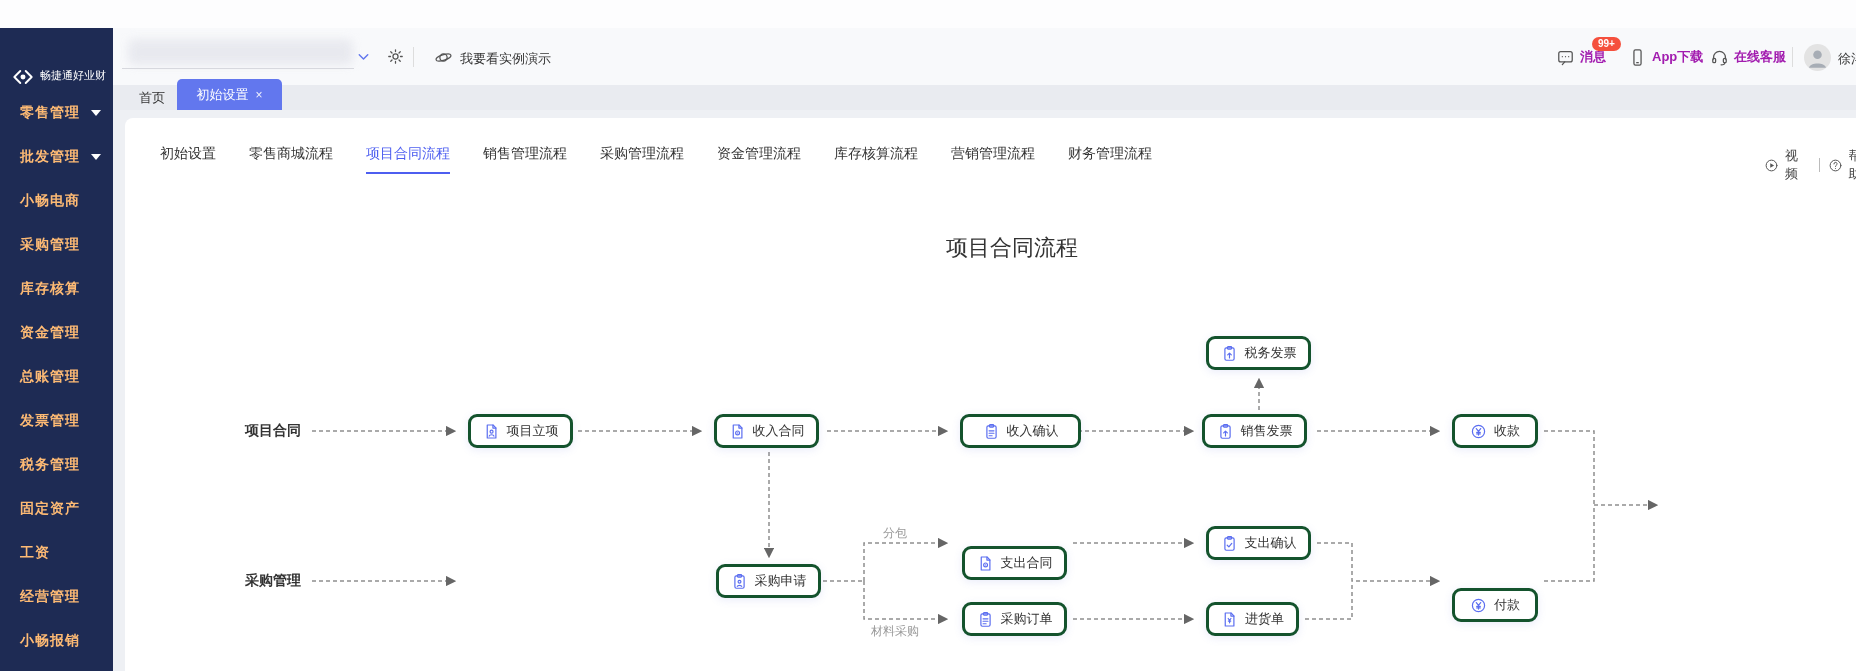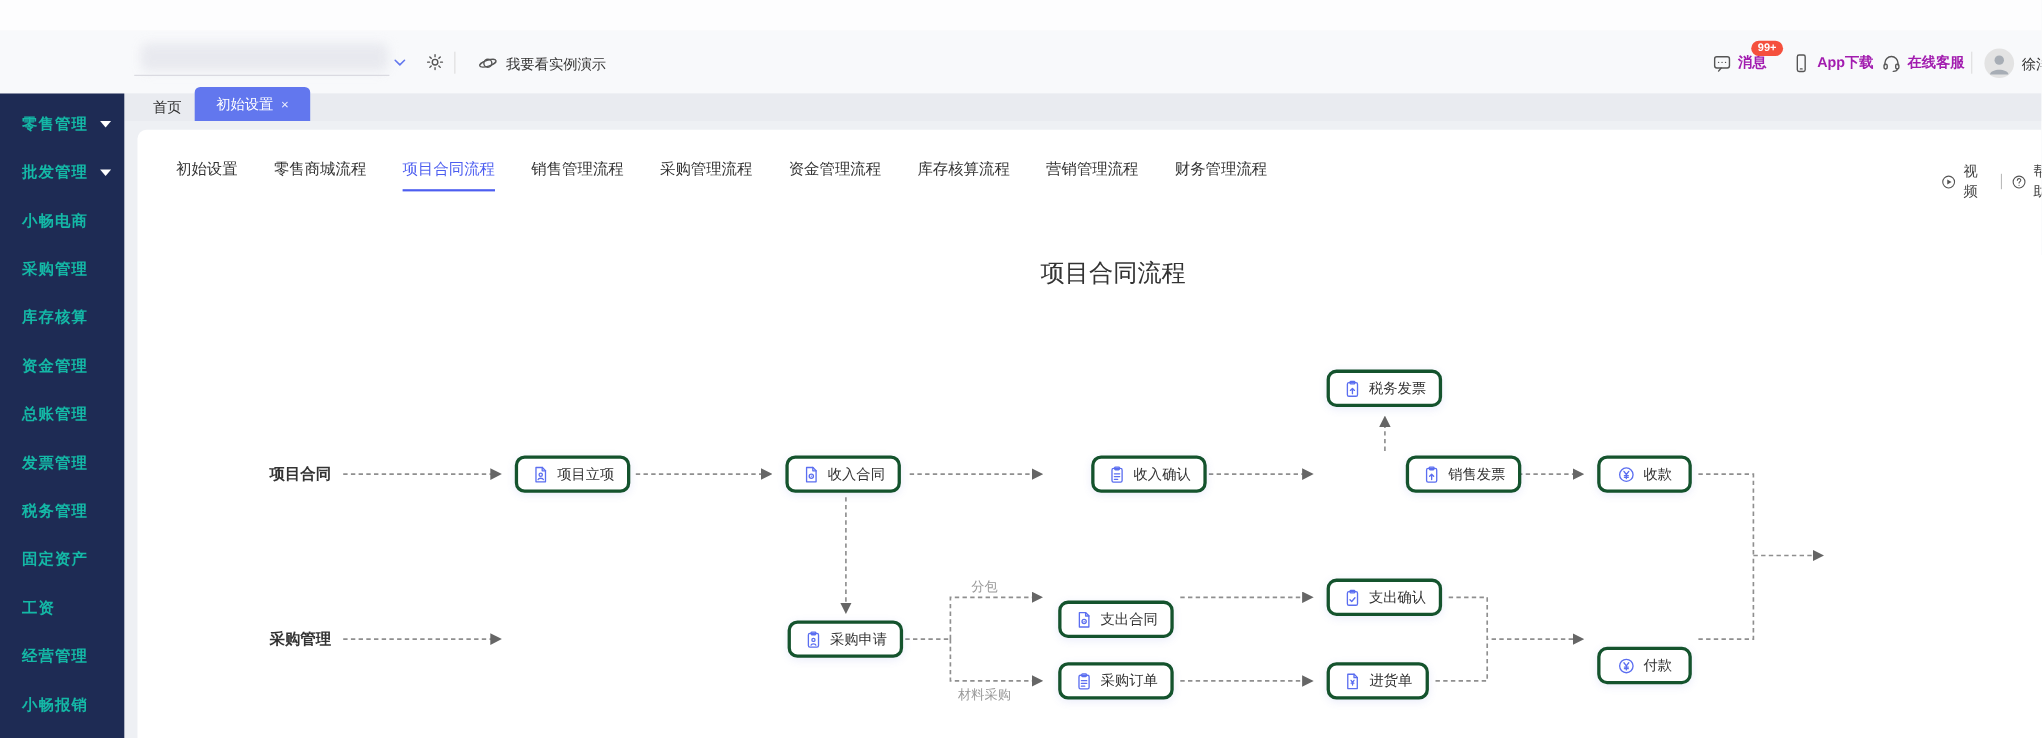--- a/index.html
+++ b/index.html
@@ -33,21 +33,21 @@
   .uname{left:1838px;top:50px;font-size:13px;color:#333;width:40px;white-space:nowrap;}
   
   .wtabs{left:113px;top:85px;width:1743px;height:25px;background:#e9ebf0;}
   .wtab-home{left:127px;top:85px;width:50px;height:25px;display:flex;align-items:center;justify-content:center;font-size:13px;color:#333;}
   .wtab-active{left:177px;top:79px;width:105px;height:31px;background:#6277ee;color:#fff;border-radius:5px 5px 0 0;
                display:flex;align-items:center;justify-content:center;gap:7px;font-size:13px;}
   .wtab-close{font-size:12px;opacity:.9;cursor:pointer;}
   
   .sidebar{left:0;top:85px;width:113px;height:586px;background:#1e2b54;padding-top:6px;box-sizing:border-box;}
   .sitem{position:relative;height:44px;display:flex;align-items:center;padding-left:20px;
-         color:#14b8a6;font-size:14px;font-weight:bold;letter-spacing:1px;cursor:pointer;}
+         color:#fdba74;font-size:14px;font-weight:bold;letter-spacing:1px;cursor:pointer;}
   .sarrow{position:absolute;right:12px;top:19px;width:0;height:0;border-left:5px solid transparent;
           border-right:5px solid transparent;border-top:6px solid #fff;}
   
   .card{left:125px;top:118px;width:1731px;height:553px;background:#fff;border-radius:8px 0 0 0;}
   .ftabs{left:160px;top:145px;display:flex;gap:33px;font-size:14px;color:#333;}
   .ftab{padding-bottom:9px;cursor:pointer;white-space:nowrap;}
   .ftab.active{color:#4d5ef0;border-bottom:2px solid #4d5ef0;}
   .aids{left:1764px;top:147px;display:flex;align-items:center;gap:6px;font-size:13px;color:#444;width:110px;}
   .circ{width:15px;height:15px;flex:0 0 auto;}
   .adiv{width:1px;height:14px;background:#bbb;margin:0 2px;}
@@ -161,20 +161,27 @@
       <path class="s-acc" d="M8 13.2h2M13.6 13.2h2M8 16.7h2M13.6 16.7h2"></path>
     </symbol>
   </defs>
 </svg>
 
 <div id="page">
 
   <div class="abs topstrip"></div>
   <div class="abs header"></div>
 
+  <div class="abs logoblock">
+    <svg class="abs logoicon">
+        <use href="#sym-logo"></use>
+      </svg>
+    <div class="abs brandname">畅捷通好业财</div>
+    <div class="abs edition">专业版</div>
+  </div>
 
   <div class="abs searchblur"></div>
   <div class="abs searchline"></div>
   <svg class="abs chev">
       <use href="#sym-chevron"></use>
     </svg>
   <svg class="abs hicon gear">
       <use href="#sym-gear"></use>
     </svg>
   <div class="abs vdiv div1"></div>
@@ -328,27 +335,27 @@
         <use href="#sym-doc-user"></use>
       </svg>
     <span>项目立项</span>
     </div>
   <div class="node" style="left:714px;top:414px;width:105px;">
     <svg class="nicon">
         <use href="#sym-doc-gear"></use>
       </svg>
     <span>收入合同</span>
     </div>
-  <div class="node" style="left:960px;top:414px;width:105px;margin-left:32px;">
+  <div class="node" style="left:960px;top:414px;width:121px;">
     <svg class="nicon">
         <use href="#sym-clip-list"></use>
       </svg>
     <span>收入确认</span>
     </div>
-  <div class="node" style="left:1278px;top:414px;width:105px;justify-content:center;">
+  <div class="node" style="left:1202px;top:414px;width:105px;justify-content:center;">
     <svg class="nicon">
         <use href="#sym-clip-up"></use>
       </svg>
     <span>销售发票</span>
     </div>
   <div class="node" style="left:1206px;top:336px;width:105px;">
     <svg class="nicon">
         <use href="#sym-clip-up"></use>
       </svg>
     <span>税务发票</span>

